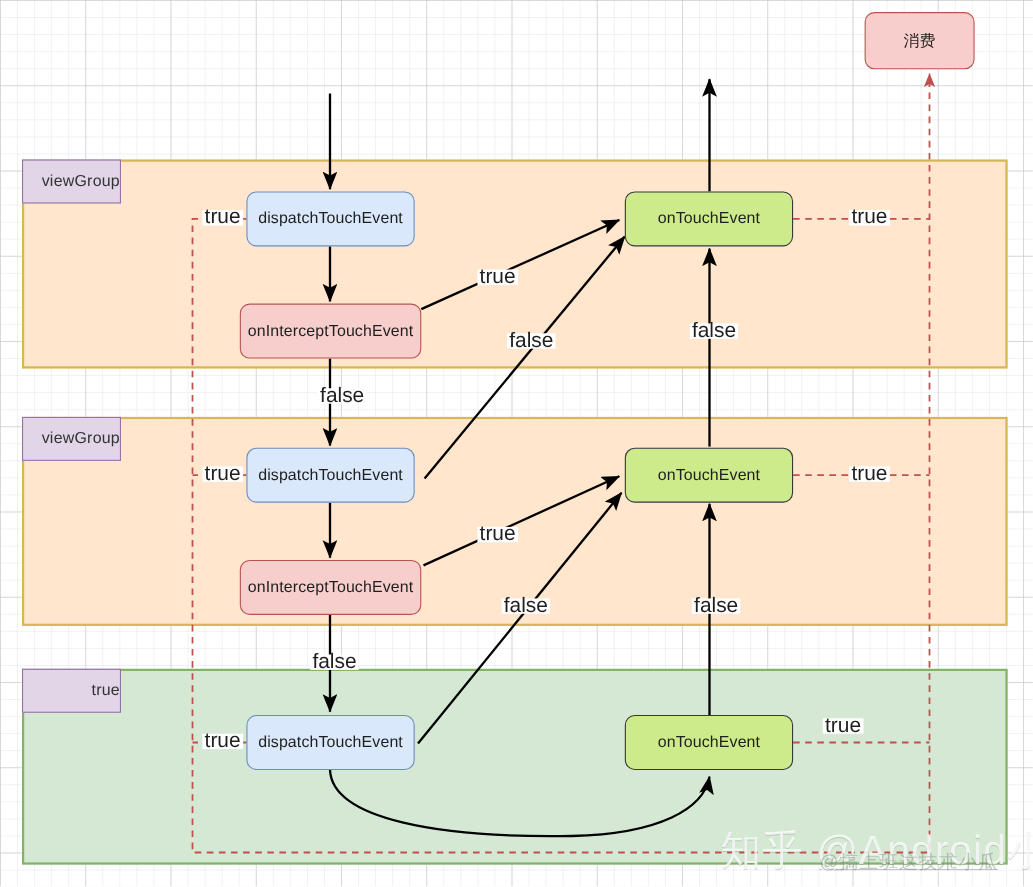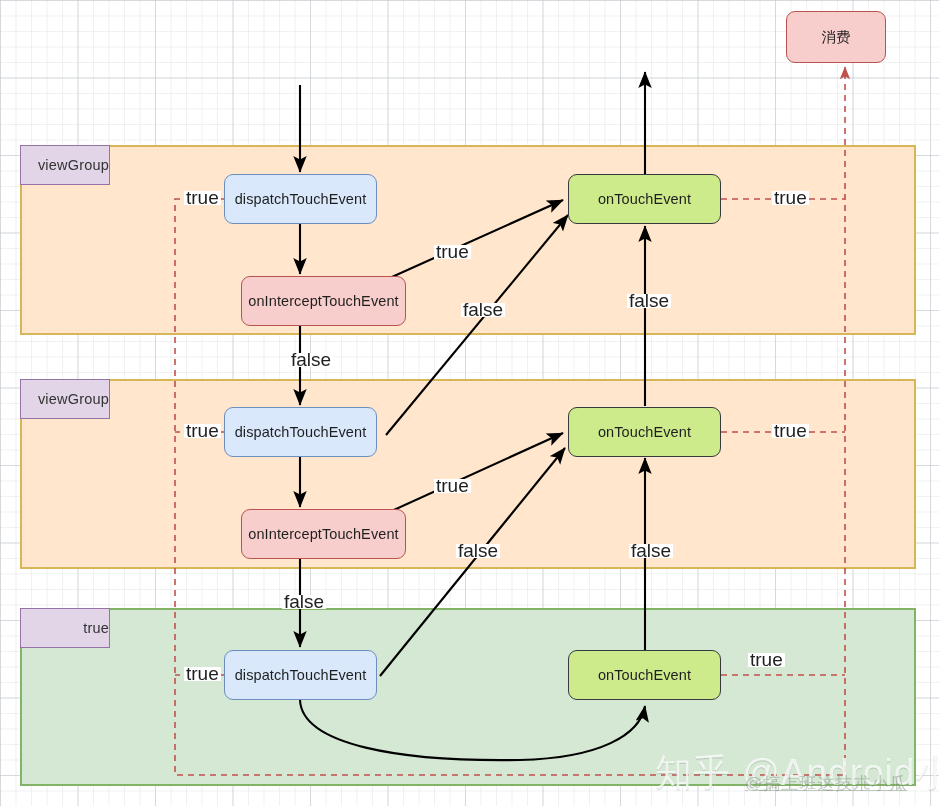--- a/index.html
+++ b/index.html
@@ -49,21 +49,21 @@
     border-radius:9px;
     display:flex;
     align-items:center;
     justify-content:center;
     font-size:14.5px;
     color:#1f1f1f;
     letter-spacing:.1px;
     white-space:nowrap;
   }
   .node.blue{background:#dae8fc;border:1.6px solid #6c8ebf;}
-  .node.red{background:#f8cecc;border:1.6px solid #b85450;margin-left:23px;}
+  .node.red{background:#f8cecc;border:1.6px solid #b85450;}
   .node.green{background:#cdeb8b;border:1.6px solid #36393d;}
   .node.pink{background:#f8cecc;border:1.6px solid #b85450;}
   .edge-label{
     position:absolute;
     background:#ffffff;
     color:#1f1f1f;
     font-size:19px;
     padding:0 2px;
     line-height:14px;
     white-space:nowrap;

